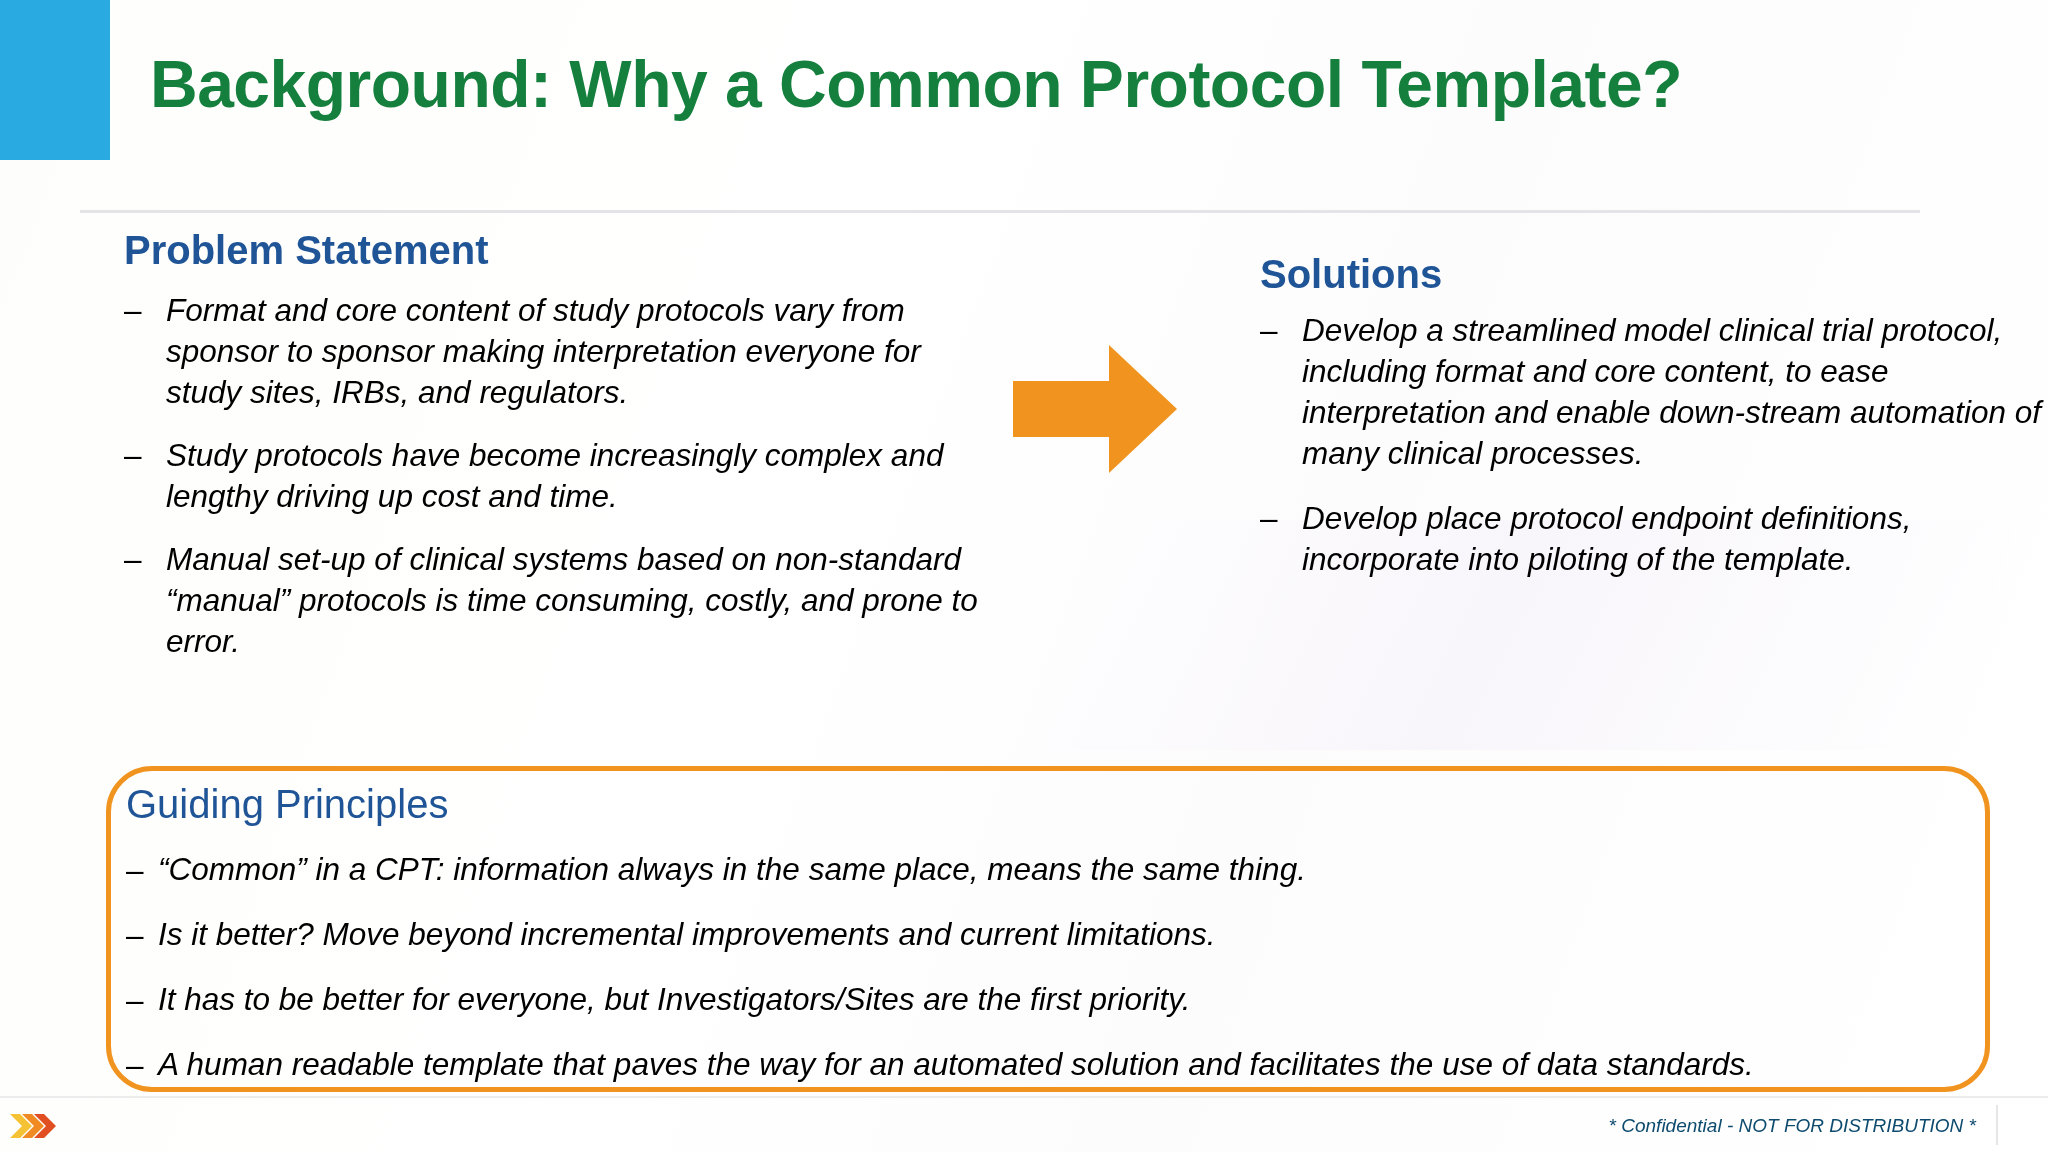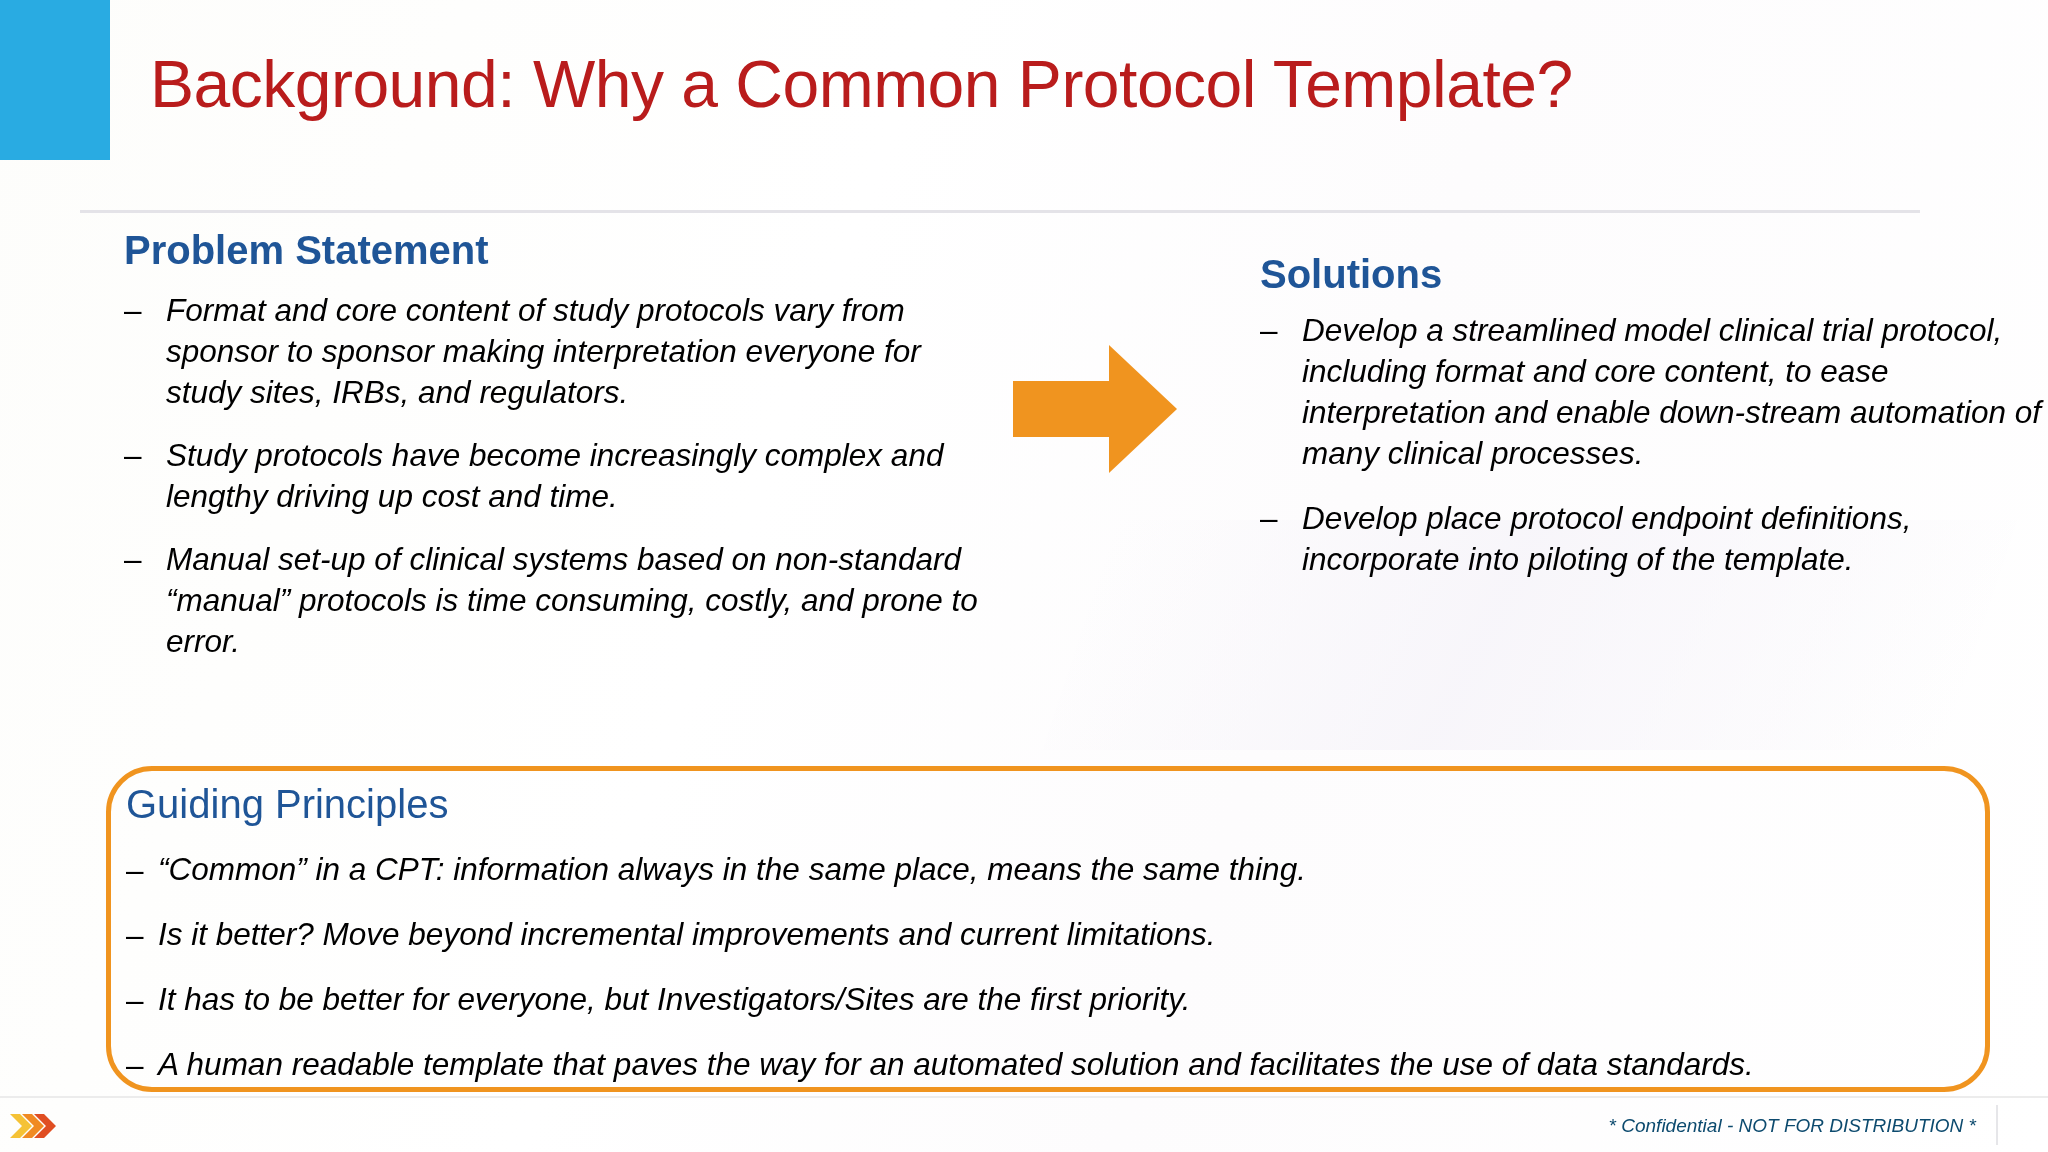--- a/index.html
+++ b/index.html
@@ -42,23 +42,23 @@
     top: 0;
     width: 110px;
     height: 160px;
     background: #29abe2;
   }
   .slide-title {
     position: absolute;
     left: 150px;
     top: 50px;
     width: 1800px;
-    color: #b91c1c;
+    color: #15803d;
     font-size: 66px;
-    font-weight: normal;
+    font-weight: bold;
     letter-spacing: -0.5px;
     line-height: 1.05;
     white-space: nowrap;
   }
   .title-rule {
     position: absolute;
     left: 80px;
     top: 210px;
     width: 1840px;
     height: 3px;

